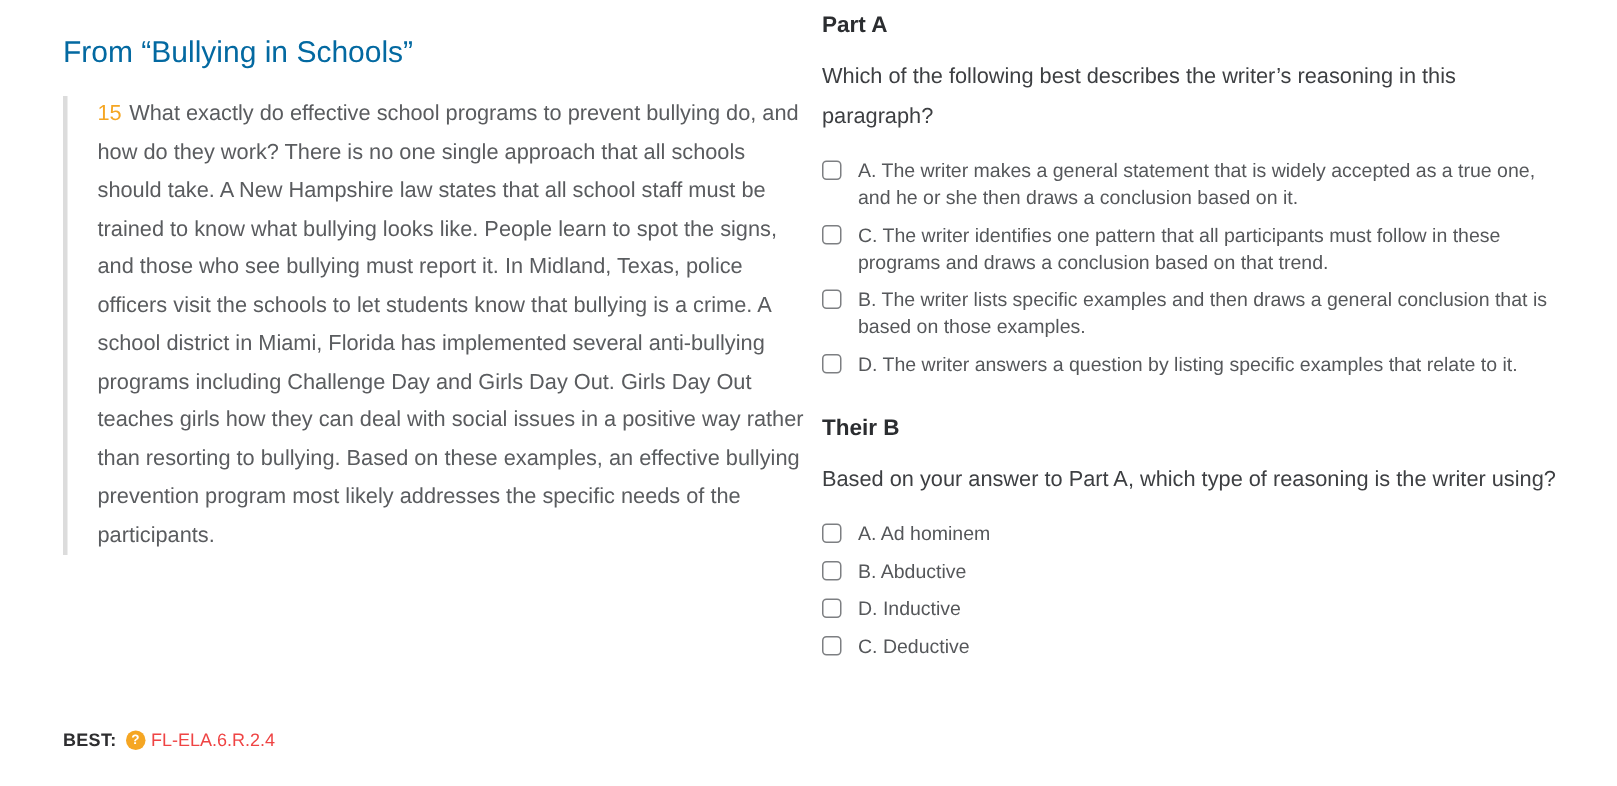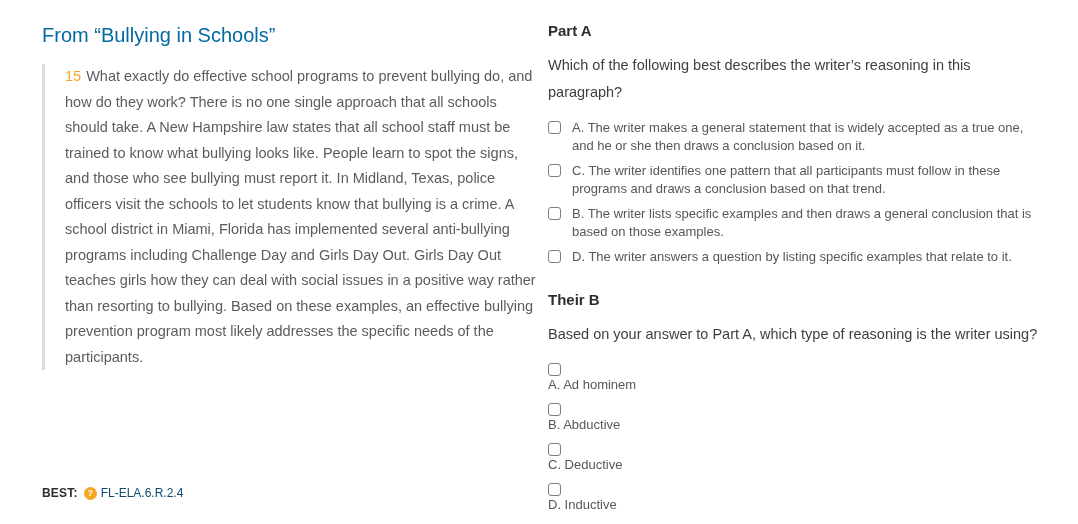--- a/index.html
+++ b/index.html
@@ -57,27 +57,27 @@
     background: #f5a623;
     color: #ffffff;
     font-size: 9px;
     font-weight: bold;
     display: inline-flex;
     align-items: center;
     justify-content: center;
     margin: 0 4px 0 6px;
   }
   .standard-link {
-    color: #0c4a6e;
+    color: #ef4444;
     text-decoration: none;
     font-size: 12px;
   }
   .right-col {
     position: absolute;
-    left: 548px; top: 22px;
+    left: 548px; top: 8px;
     width: 500px;
   }
   .part-heading {
     font-size: 15px;
     font-weight: bold;
     color: #2b2d30;
   }
   .part-question {
     margin-top: 13px;
     font-size: 14.5px;
@@ -103,21 +103,21 @@
     margin-right: 11px;
   }
   .option-label {
     font-size: 13px;
     line-height: 18px;
     color: #55575a;
   }
   .part-b-section {
     margin-top: 25px;
   }
-  .part-b-section .option-row { margin-bottom: 7px; flex-direction: column; }
+  .part-b-section .option-row { margin-bottom: 7px; }
 </style>
 </head>
 <body>
 
 <div class="left-col">
   <div class="source-line">From “Bullying in Schools”</div>
   <div class="passage-quote"><span class="passage-number">15</span><span>What exactly do effective school programs to prevent bullying do, and how do they work? There is no one single approach that all schools should take. A New Hampshire law states that all school staff must be trained to know what bullying looks like. People learn to spot the signs, and those who see bullying must report it. In Midland, Texas, police officers visit the schools to let students know that bullying is a crime. A school district in Miami, Florida has implemented several anti-bullying programs including Challenge Day and Girls Day Out. Girls Day Out teaches girls how they can deal with social issues in a positive way rather than resorting to bullying. Based on these examples, an effective bullying prevention program most likely addresses the specific needs of the participants.</span></div>
 </div>
 
 <div class="best-row">
@@ -158,22 +158,22 @@
       <div class="option-row">
         <span class="option-checkbox"></span>
         <span class="option-label">A. Ad hominem</span>
       </div>
       <div class="option-row">
         <span class="option-checkbox"></span>
         <span class="option-label">B. Abductive</span>
       </div>
       <div class="option-row">
         <span class="option-checkbox"></span>
-        <span class="option-label">C. Deductive</span>
+        <span class="option-label">D. Inductive</span>
       </div>
       <div class="option-row">
         <span class="option-checkbox"></span>
-        <span class="option-label">D. Inductive</span>
+        <span class="option-label">C. Deductive</span>
       </div>
     </div>
   </div>
 
 </div>
 
 </body></html>

